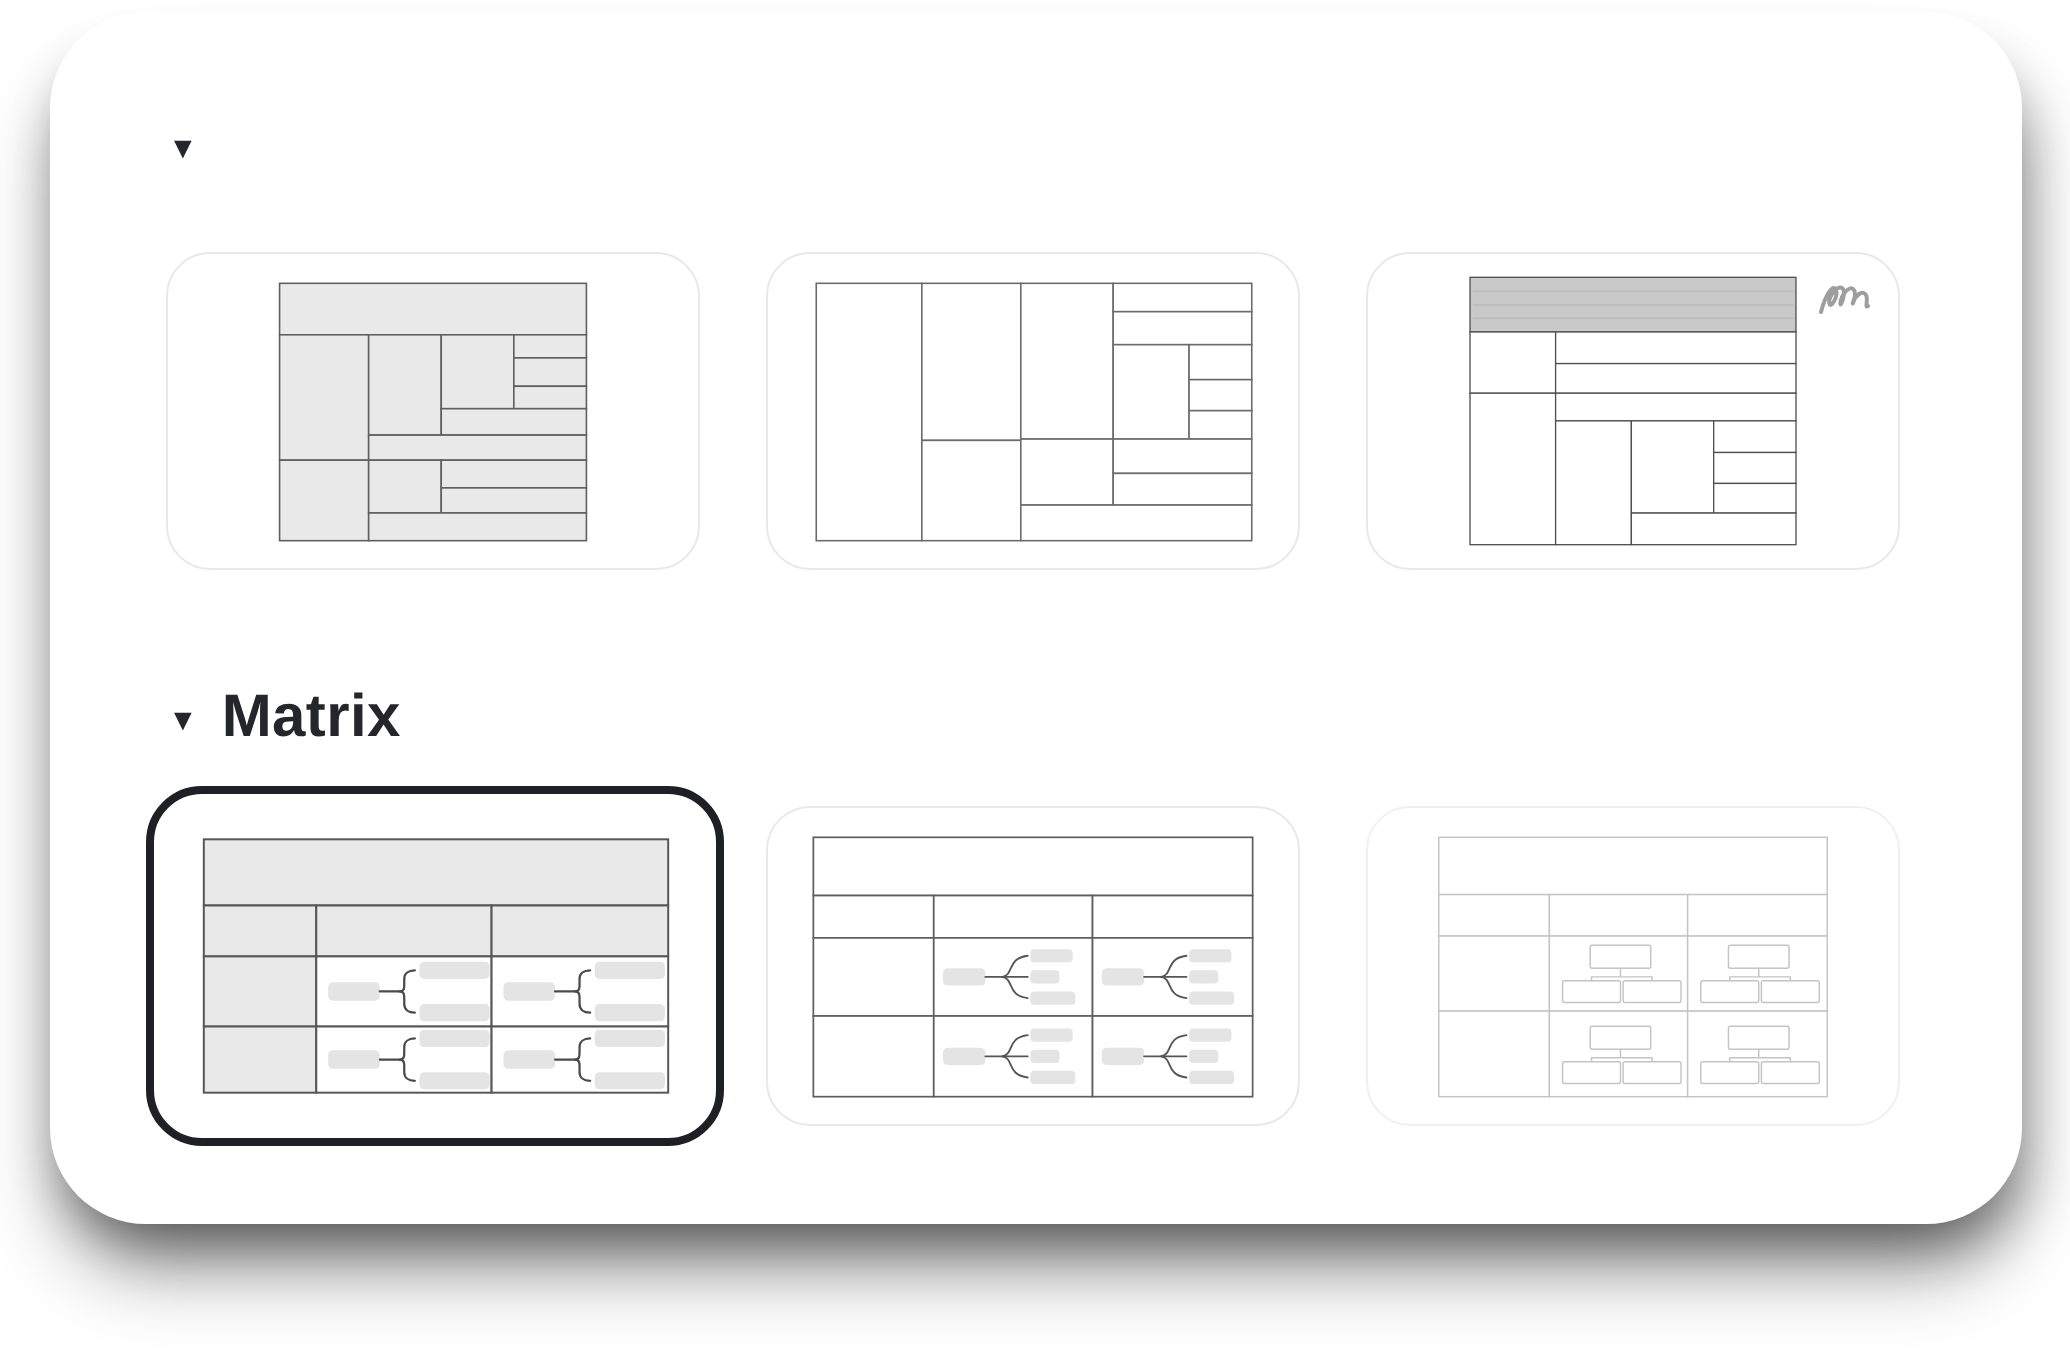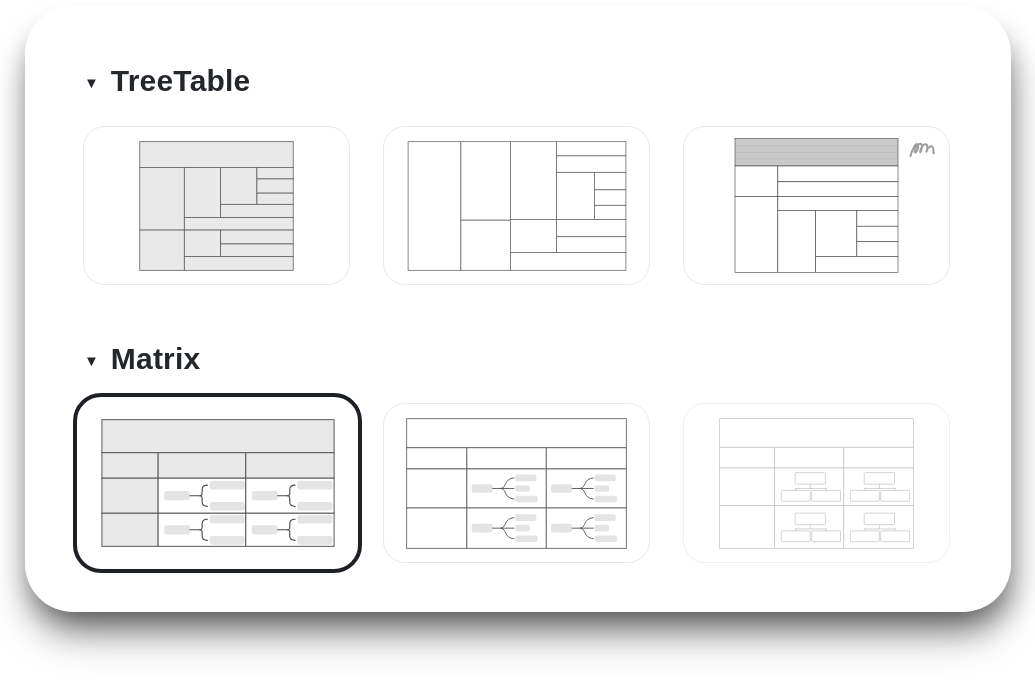--- a/index.html
+++ b/index.html
@@ -52,21 +52,20 @@
   .wire3     { fill:none; stroke:#c4c4c4; stroke-width:2.2; stroke-linecap:round; }
 </style>
 </head>
 <body>
 
 <div class="canvas">
   <div class="panel">
 
     <div class="section-header" style="left:59px; top:60px;">
       <span class="tri">▼</span>
-      <span class="section-label">TreeTable</span>
     </div>
 
     <div class="card" style="left:58px; top:120px;" aria-label="treetable-filled-style">
       <svg width="155" height="130" viewBox="-2 -2 469 394">
         <rect class="tm-fill" x="0" y="0" width="465" height="78"></rect>
         <rect class="tm-fill" x="0" y="78" width="135" height="190"></rect>
         <rect class="tm-fill" x="135" y="78" width="110" height="152"></rect>
         <rect class="tm-fill" x="245" y="78" width="110" height="112"></rect>
         <rect class="tm-fill" x="355" y="78" width="110" height="35"></rect>
         <rect class="tm-fill" x="355" y="113" width="110" height="43"></rect>

